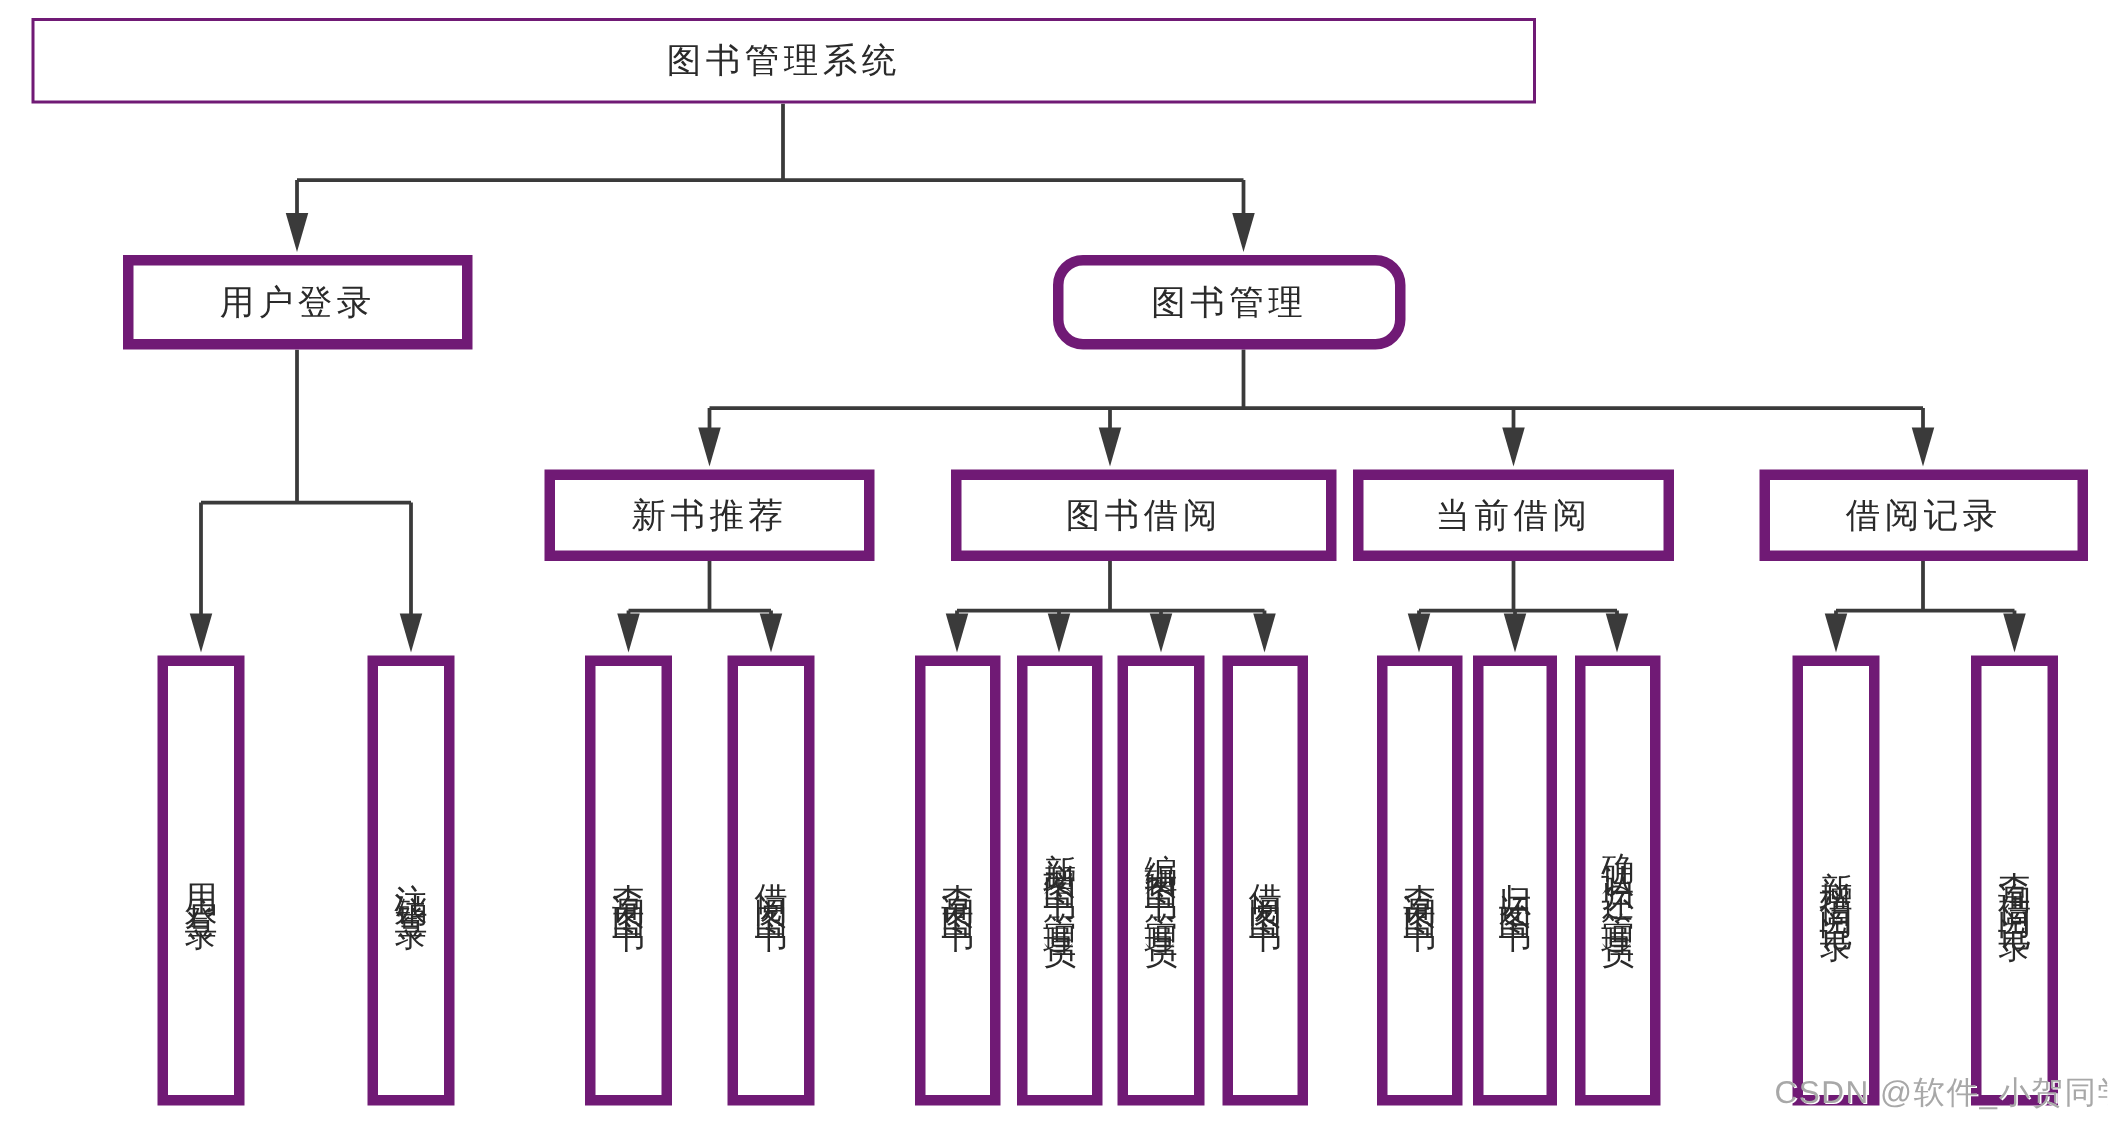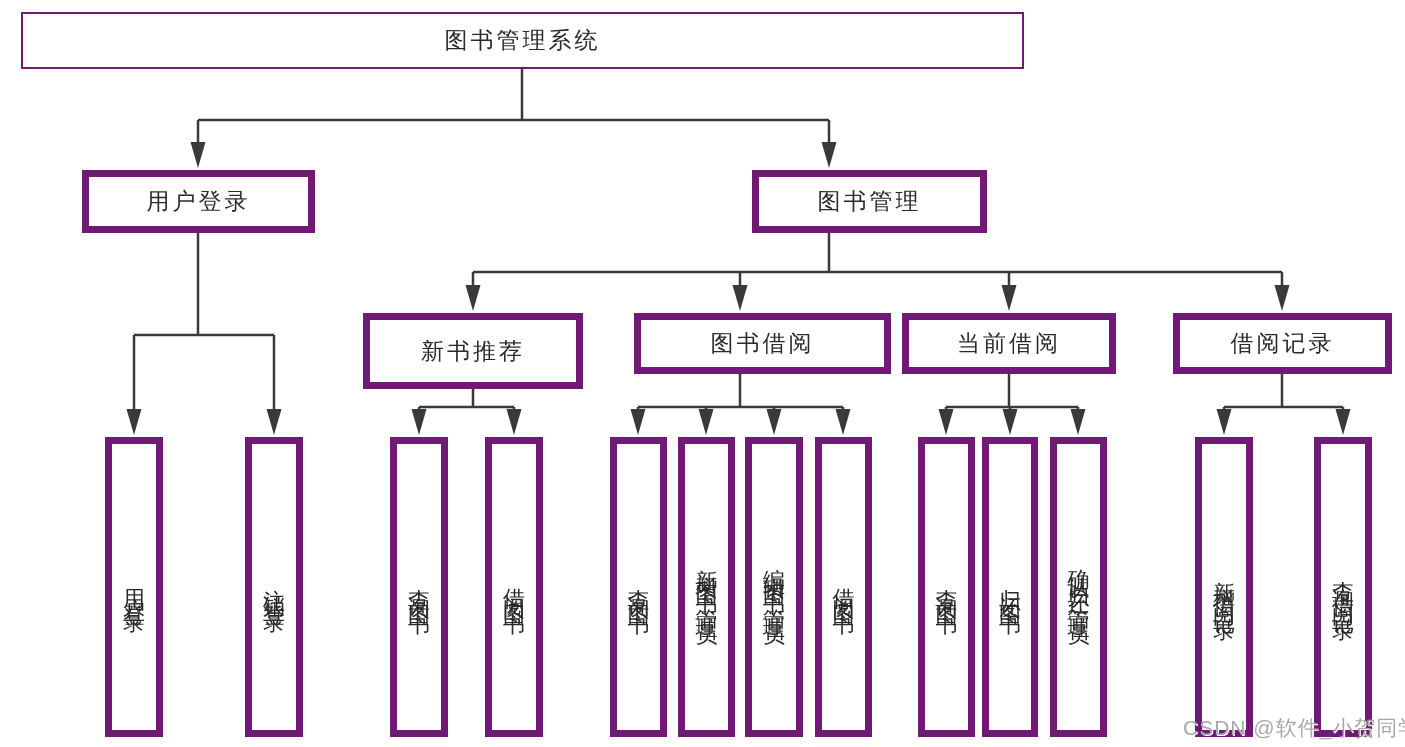--- a/index.html
+++ b/index.html
@@ -39,22 +39,22 @@
   }
   .box.v {
     font-size: 22px;
     writing-mode: vertical-rl;
     letter-spacing: 8px;
     line-height: 1;
   }
   
   .n-root    { left:21px;  top:12px;  width:1003px; height:57px; border-width:2px; }
   .n-login   { left:82px;  top:170px; width:233px;  height:63px; }
-  .n-mgmt    { left:752px; top:170px; width:235px;  height:63px; }
-  .n-newrec  { left:363px; top:313px; width:220px;  height:76px; }
+  .n-mgmt    { left:702px; top:170px; width:235px;  height:63px;border-radius:20px; }
+  .n-newrec  { left:363px; top:313px; width:220px;  height:61px; }
   .n-borrow  { left:634px; top:313px; width:257px;  height:61px; }
   .n-current { left:902px; top:313px; width:214px;  height:61px; }
   .n-record  { left:1173px;top:313px; width:219px;  height:61px; }
   .leaf      { top:437px; height:300px; width:58px; }
   .l1  { left:105px;  }
   .l2  { left:245px;  }
   .l3  { left:390px;  }
   .l4  { left:485px;  }
   .l5  { left:610px;  width:57px; }
   .l6  { left:678px;  width:57px; }

